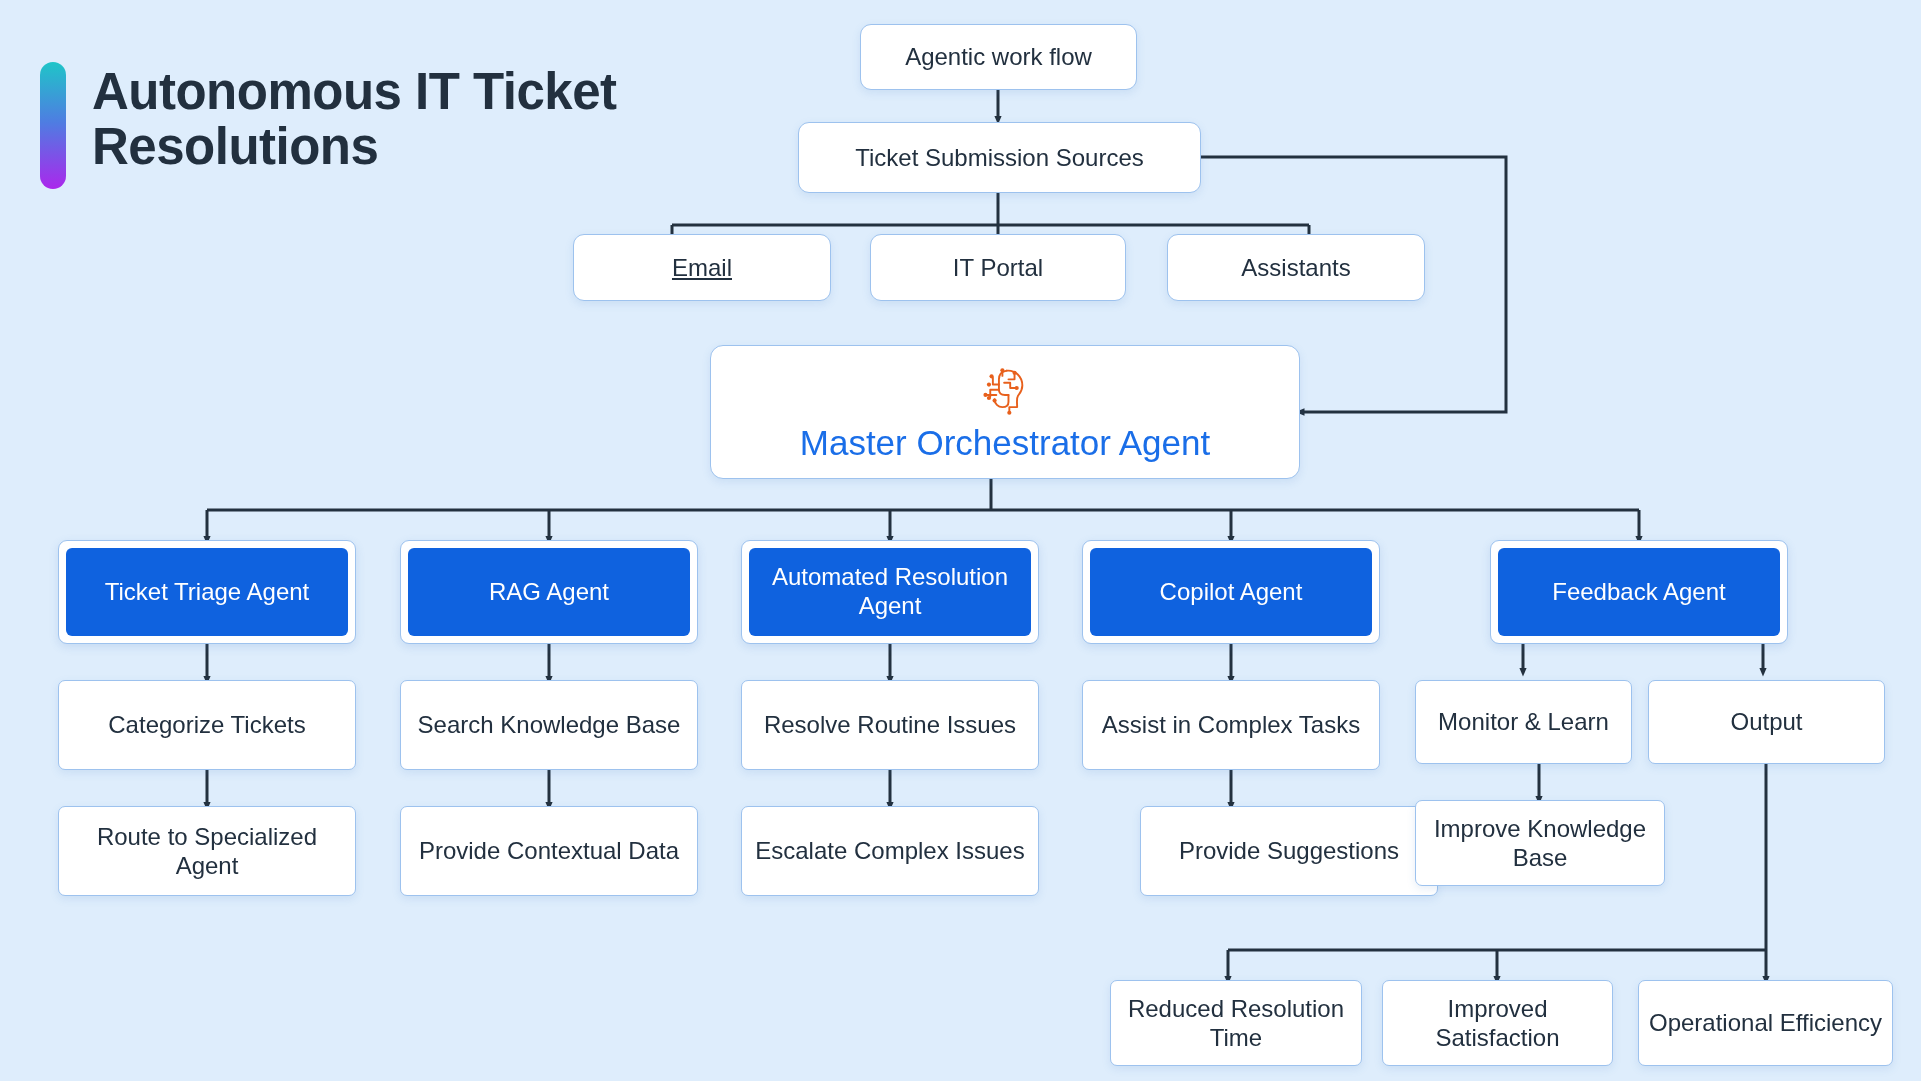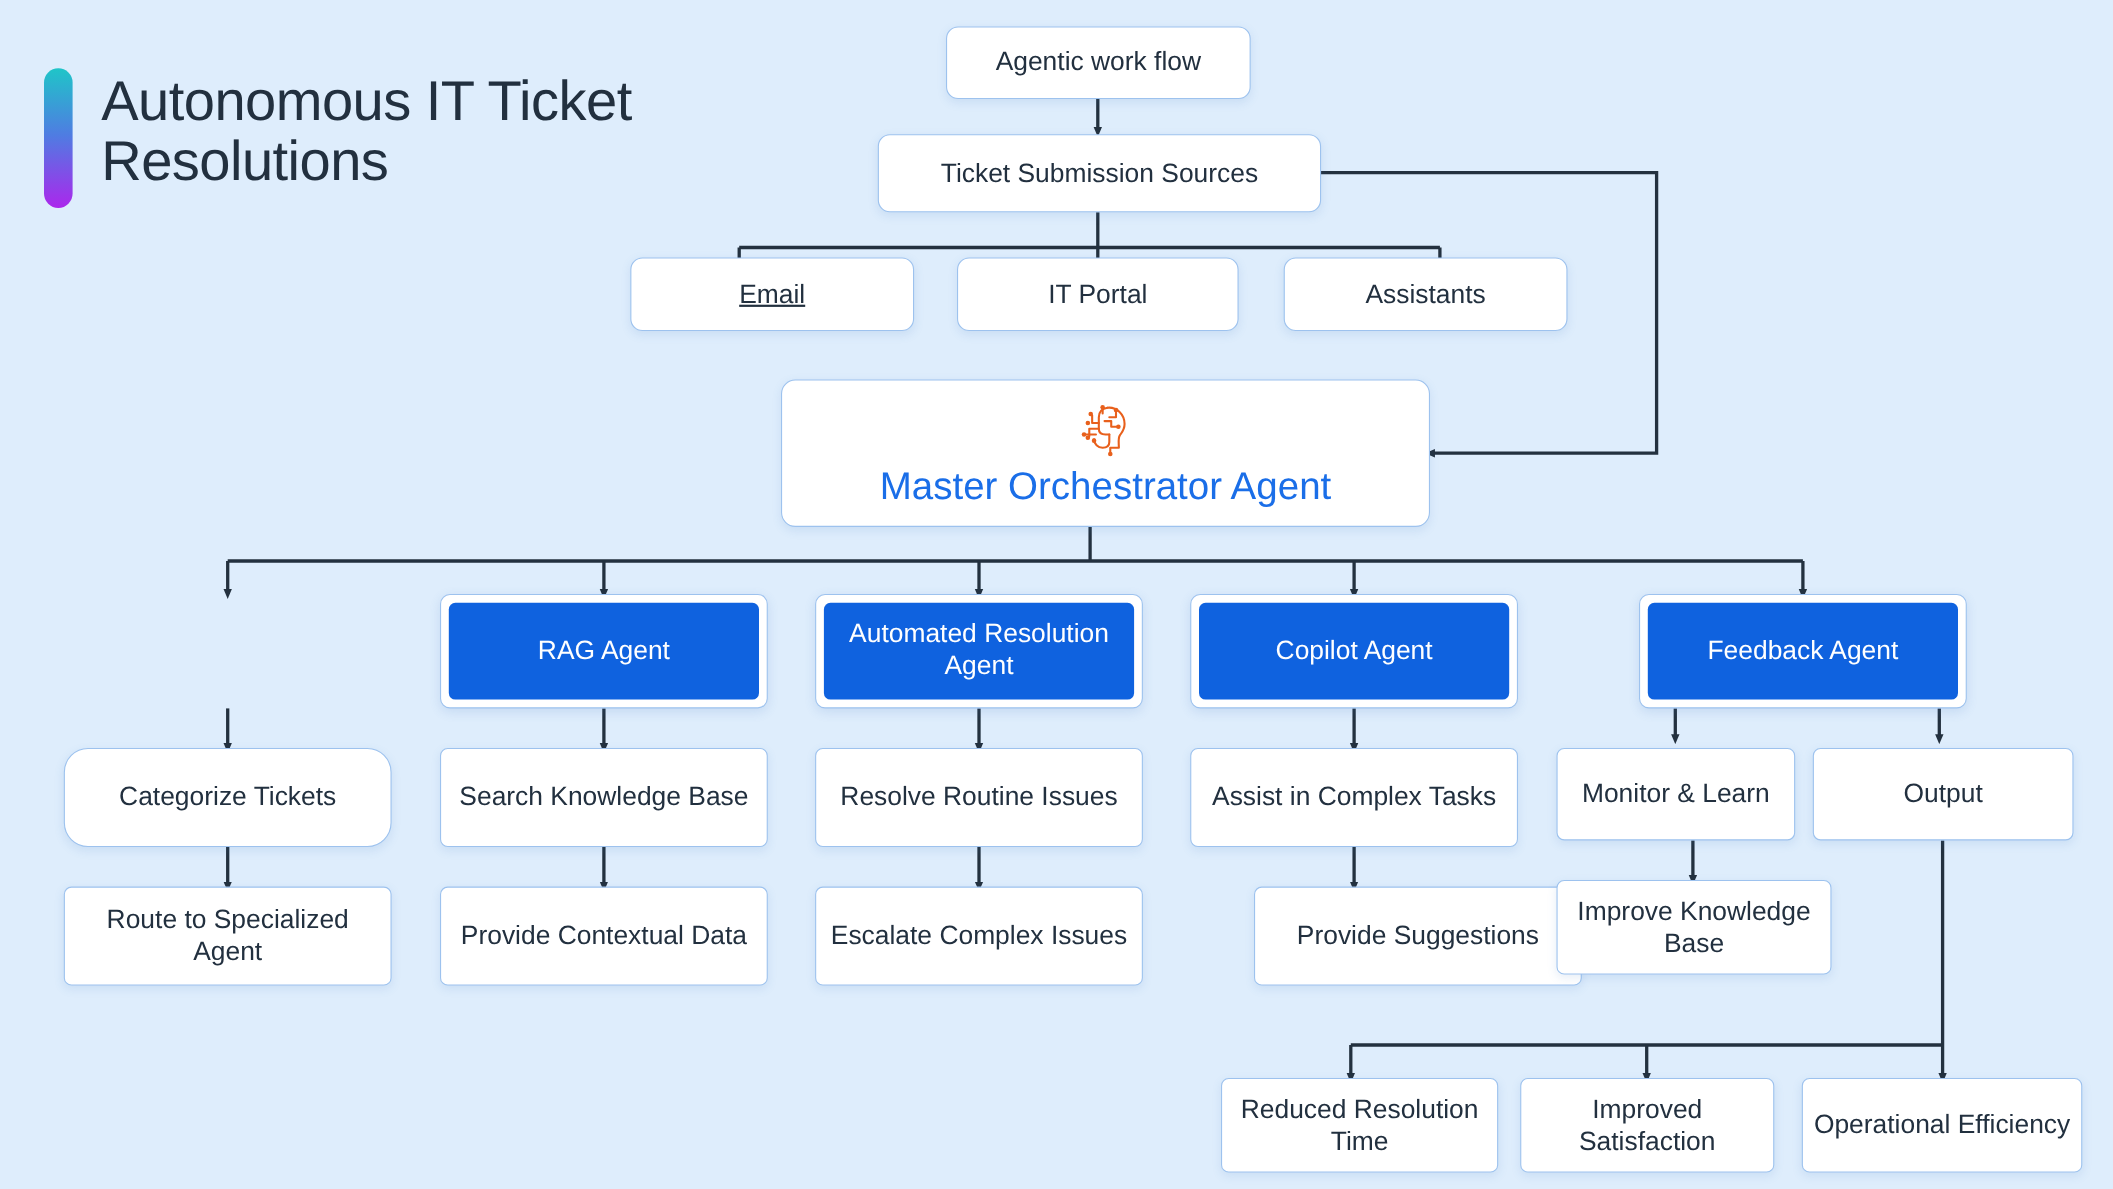--- a/index.html
+++ b/index.html
@@ -11,21 +11,21 @@
   }
   #stage { position: relative; width: 1921px; height: 1081px; background: #deedfc; }
 
   
   #title-block { position: absolute; left: 40px; top: 62px; display: flex; align-items: flex-start; gap: 26px; }
   #title-bar {
     width: 26px; height: 127px; border-radius: 13px;
     background: linear-gradient(180deg, #1fc5c8 0%, #4f7ce2 48%, #ab27ec 100%);
   }
   #title-text {
-    font-size: 51px; font-weight: normal; line-height: 1.08;
+    font-size: 51px; font-weight: bold; line-height: 1.08;
     color: #22303f; letter-spacing: -0.5px; white-space: pre-line;
     padding-top: 2px;
   }
 
   
   .node {
     position: absolute;
     background: #ffffff;
     border: 1.5px solid #9dc2ee;
     border-radius: 7px;
@@ -169,20 +169,25 @@
         <circle cx="13.5" cy="41.5" r="2.4"></circle>
         <circle cx="9.5" cy="38" r="2.4"></circle>
         <circle cx="13.5" cy="26" r="2.4"></circle>
         <circle cx="20" cy="44.5" r="2.4"></circle>
         <circle cx="37" cy="58.5" r="2.4"></circle>
       </g>
     </svg>
     <span id="master-label">Master Orchestrator Agent</span>
   </div>
 
+  <div class="agent" style="left:58px; top:540px; width:298px; height:104px;">
+    <div class="agent-inner">
+      <span>Ticket Triage Agent</span>
+    </div>
+  </div>
   <div class="agent" style="left:400px; top:540px; width:298px; height:104px;">
     <div class="agent-inner">
       <span>RAG Agent</span>
     </div>
   </div>
   <div class="agent" style="left:741px; top:540px; width:298px; height:104px;">
     <div class="agent-inner">
       <span>Automated Resolution Agent</span>
     </div>
   </div>
@@ -190,21 +195,21 @@
     <div class="agent-inner">
       <span>Copilot Agent</span>
     </div>
   </div>
   <div class="agent" style="left:1490px; top:540px; width:298px; height:104px;">
     <div class="agent-inner">
       <span>Feedback Agent</span>
     </div>
   </div>
 
-  <div class="node" style="left:58px; top:680px; width:298px; height:90px;border-radius:22px;">
+  <div class="node" style="left:58px; top:680px; width:298px; height:90px;">
     <span>Categorize Tickets</span>
   </div>
   <div class="node" style="left:741px; top:680px; width:298px; height:90px;">
     <span>Resolve Routine Issues</span>
   </div>
   <div class="node" style="left:400px; top:680px; width:298px; height:90px;">
     <span>Search Knowledge Base</span>
   </div>
   <div class="node" style="left:1082px; top:680px; width:298px; height:90px;">
     <span>Assist in Complex Tasks</span>

